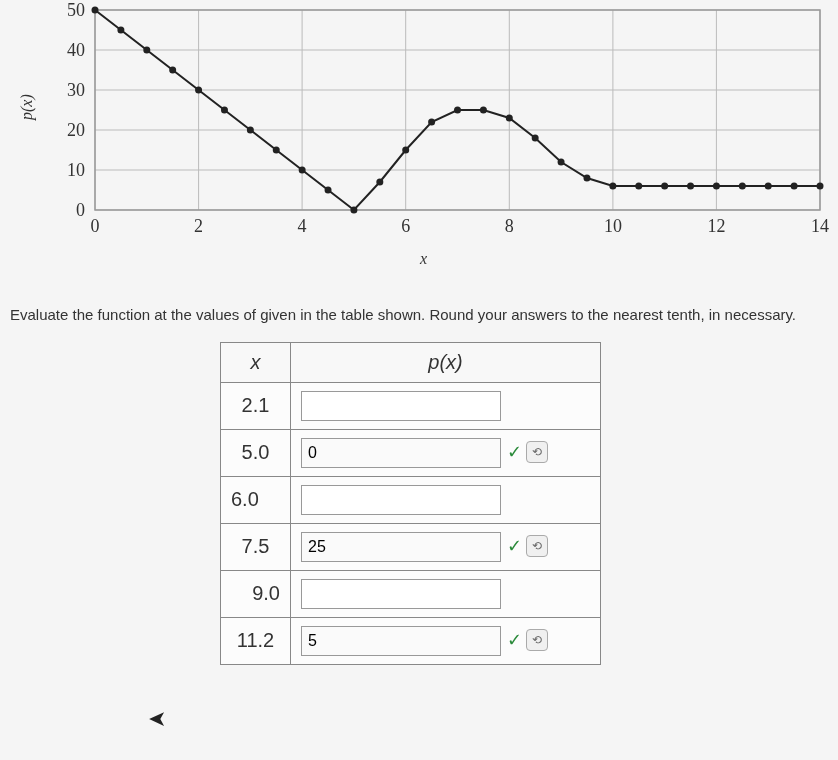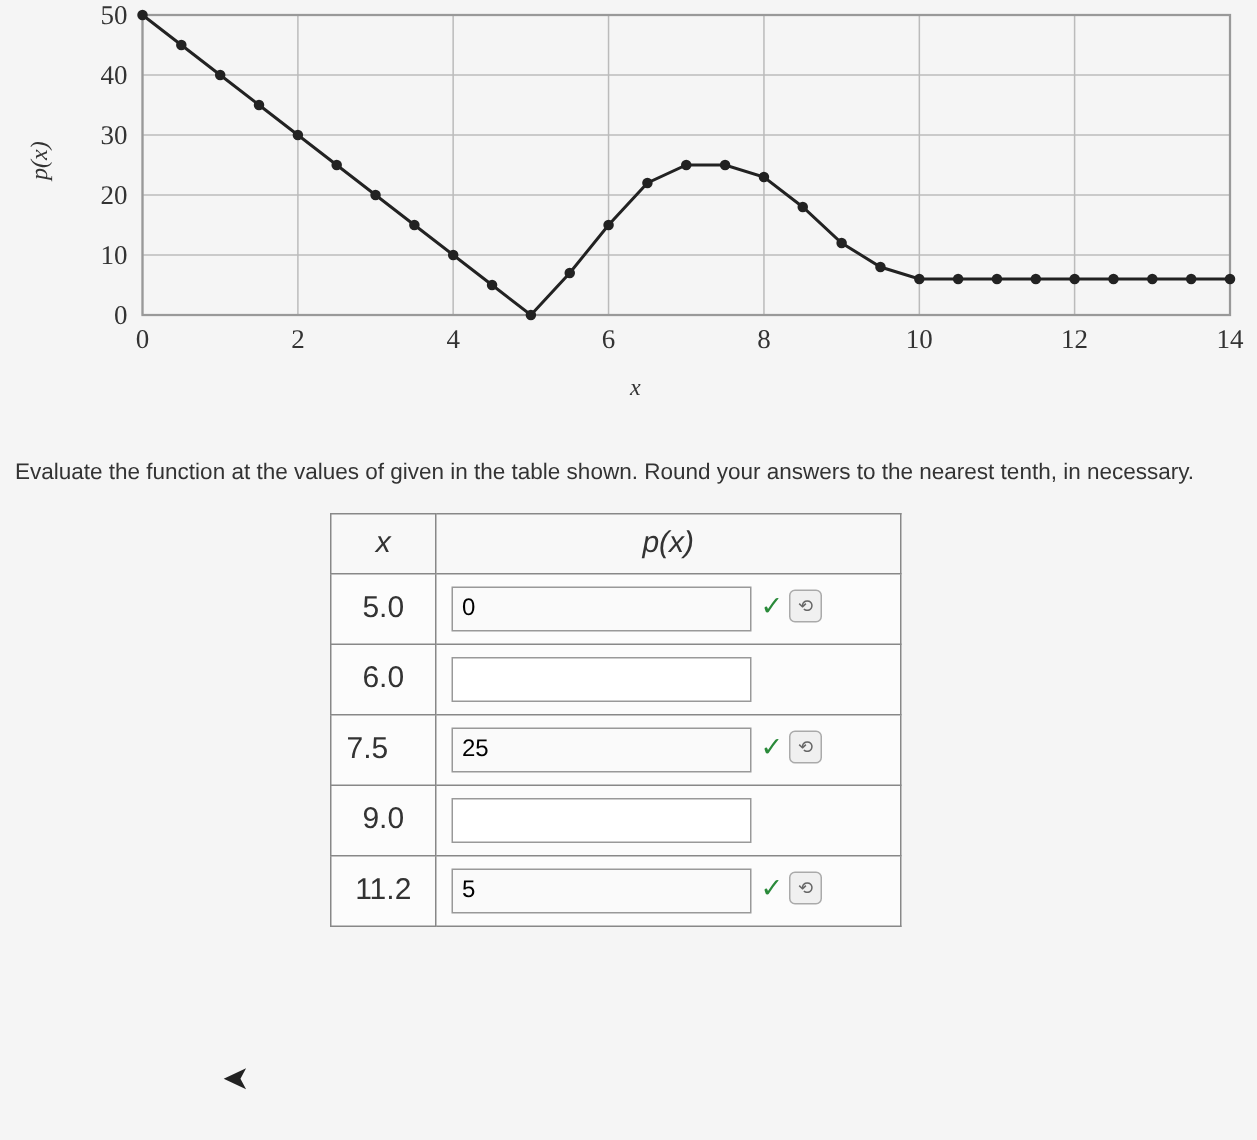--- a/index.html
+++ b/index.html
@@ -195,33 +195,37 @@
 <div class="table-wrap">
 <table class="func">
   <thead>
     <tr>
       <th class="x-head" style="width:70px">x</th>
       <th class="px-head" style="width:310px">p(x)</th>
     </tr>
   </thead>
   <tbody id="table-body">
         <tr>
+          <td style="text-align: center;">2.1</td>
+          <td class="input-cell"><input class="val-input" style=""></td>
+        </tr>
+        <tr>
           <td style="text-align: center;">5.0</td>
           <td class="input-cell"><input class="val-input filled" value="0" style=""><span class="check-icon">✓</span><span class="retry-icon">⟲</span></td>
         </tr>
         <tr>
-          <td style="text-align: center;">6.0</td>
+          <td style="text-align: left;">6.0</td>
           <td class="input-cell"><input class="val-input" style=""></td>
         </tr>
         <tr>
-          <td style=" margin-left: 12px;">7.5</td>
+          <td style="text-align: center; margin-left: 12px;">7.5</td>
           <td class="input-cell"><input class="val-input filled" value="25" style=""><span class="check-icon">✓</span><span class="retry-icon">⟲</span></td>
         </tr>
         <tr>
-          <td style="text-align: center;">9.0</td>
+          <td style="text-align: right;">9.0</td>
           <td class="input-cell"><input class="val-input" style=""></td>
         </tr>
         <tr>
           <td style="text-align: center;">11.2</td>
           <td class="input-cell"><input class="val-input filled" value="5" style=""><span class="check-icon">✓</span><span class="retry-icon">⟲</span></td>
         </tr>
       </tbody>
 </table>
 </div>
 

